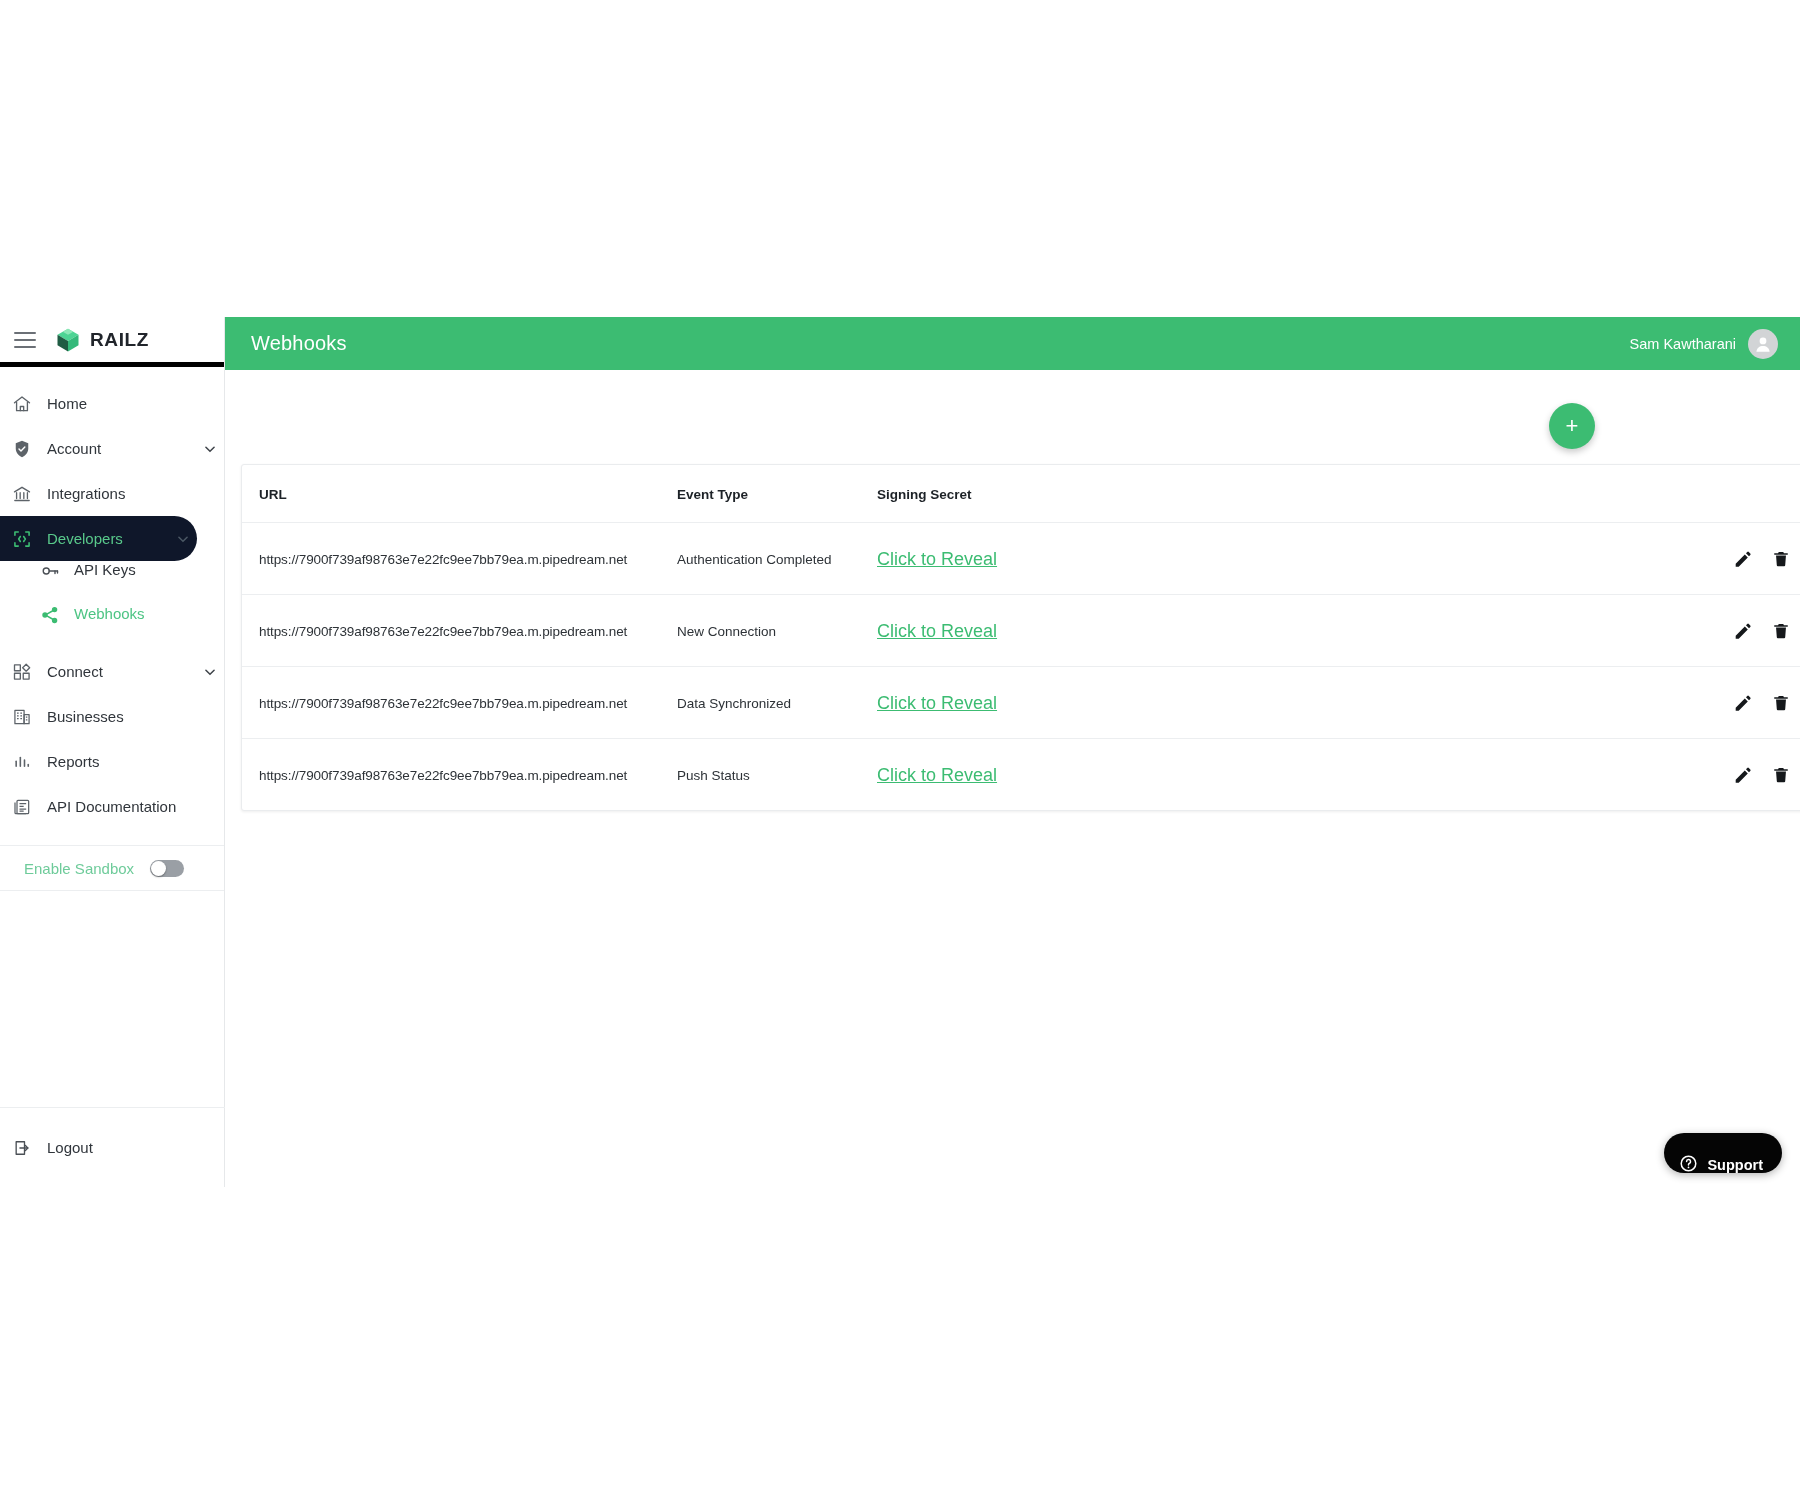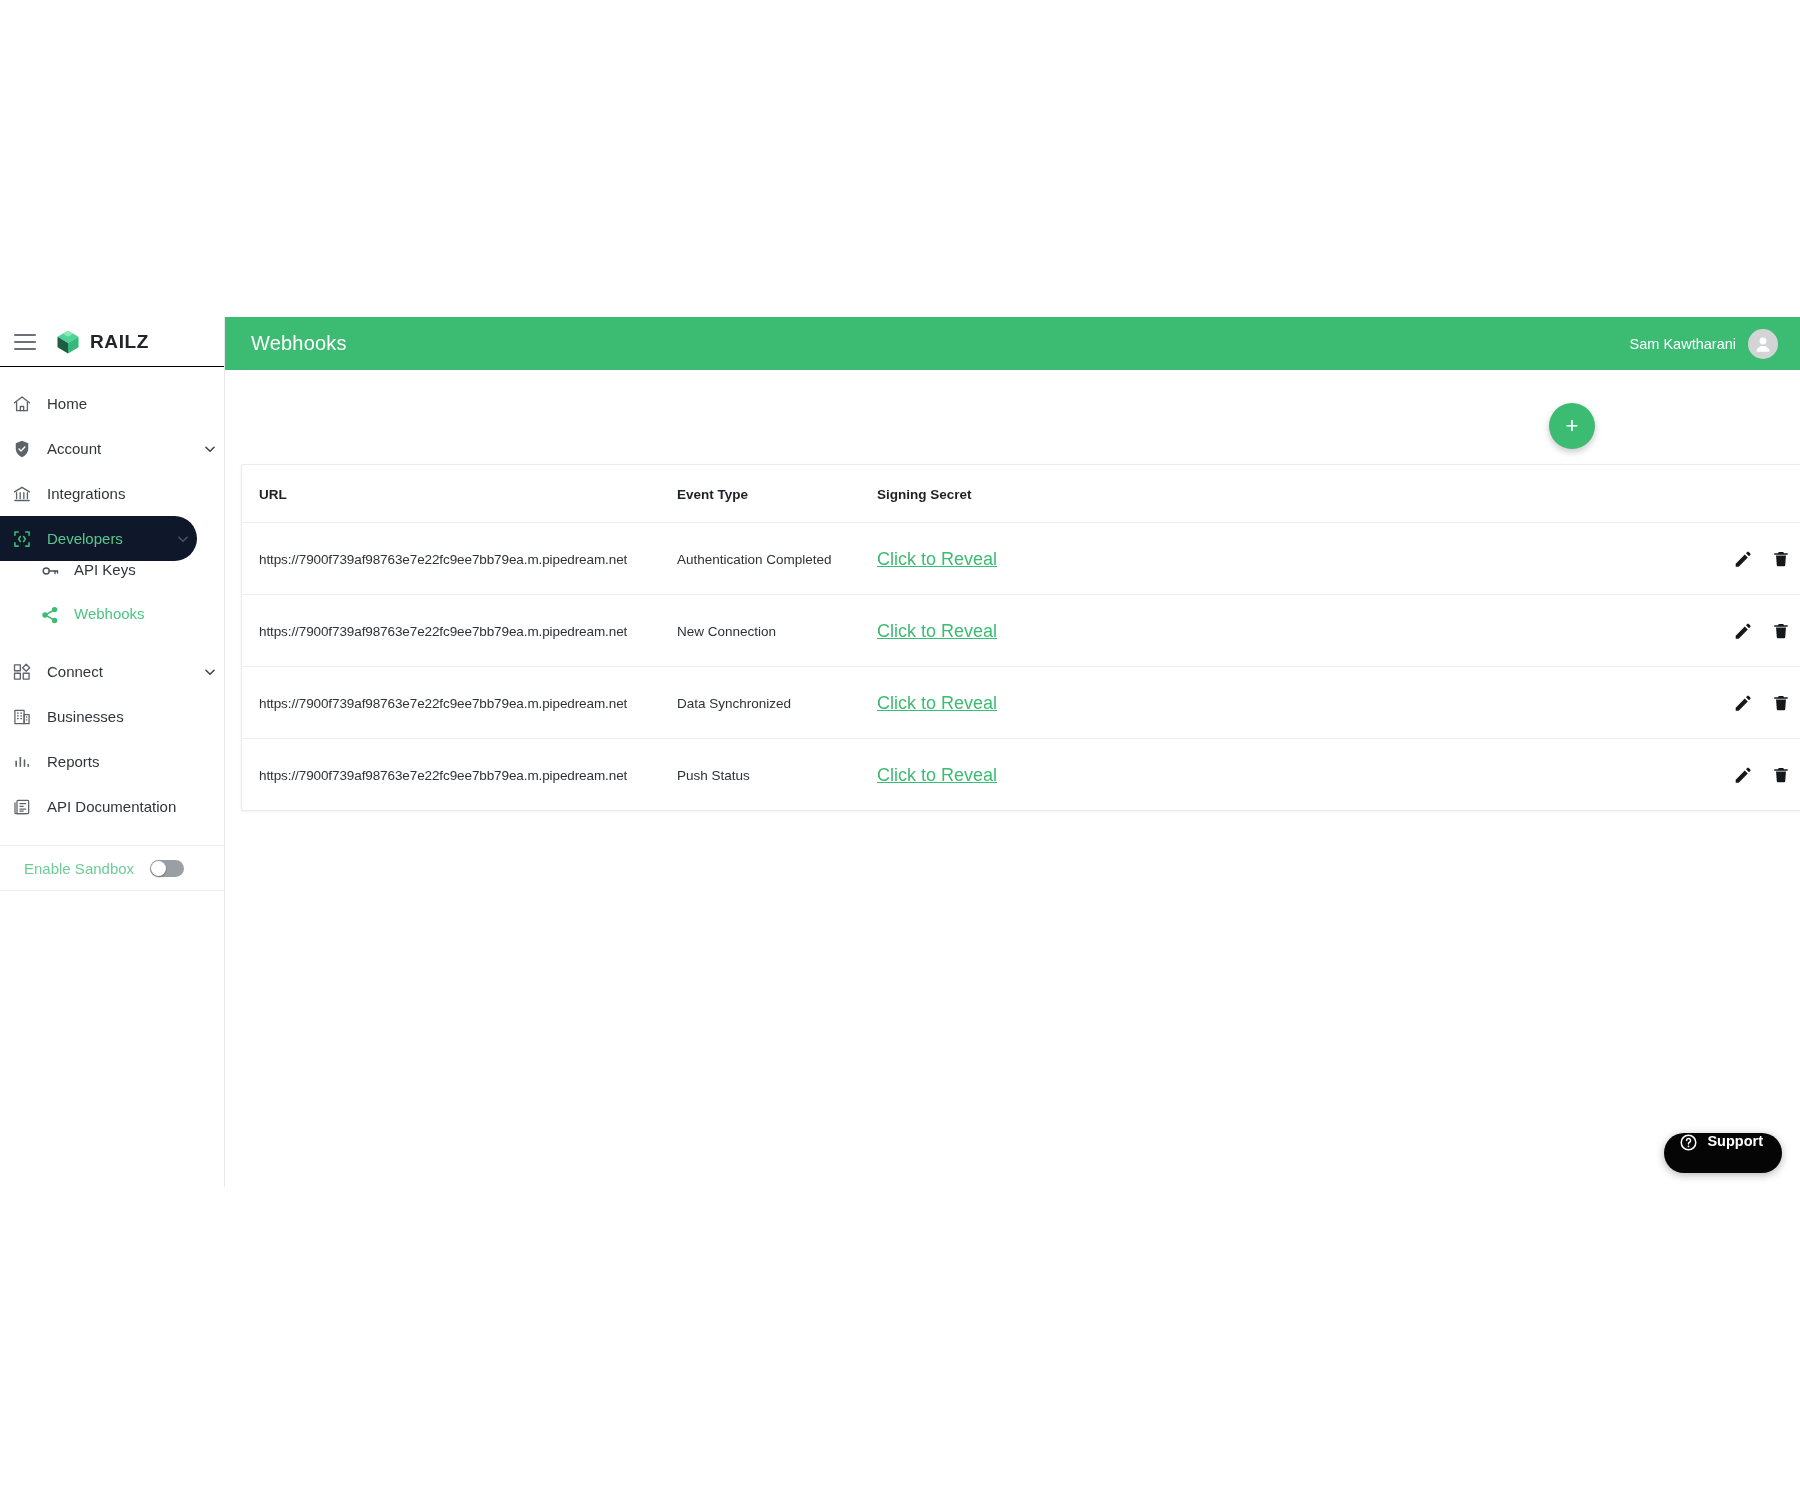--- a/index.html
+++ b/index.html
@@ -20,21 +20,21 @@
   .sidebar {
     position: absolute; left: 0; top: 0;
     width: 225px; height: 870px;
     background: #ffffff;
     border-right: 1px solid #e6e8ea;
   }
   .sb-top {
     height: 50px;
     display: flex; align-items: center;
     padding-left: 14px;
-    border-bottom: 1px solid #000000;
+    border-bottom: 5px solid #000000;
   }
   .hamburger {
     width: 22px; height: 16px;
     display: flex; flex-direction: column; justify-content: space-between;
     cursor: pointer;
     margin-right: 18px;
   }
   .hamburger i { display: block; height: 2px; background: #6b7076; border-radius: 1px; }
   .logo-wrap { display: flex; align-items: center; gap: 8px; }
   .logo-mark { width: 28px; height: 28px; display:block; }
@@ -198,21 +198,21 @@
     width: 26px; height: 26px; color: #15181b; cursor: pointer;
     vertical-align: middle;
   }
   .row-btn + .row-btn { margin-left: 9px; }
 
   
   .support {
     position: absolute; right: 18px; bottom: 14px;
     height: 40px; padding: 0 19px 0 15px;
     border-radius: 20px; background: #050505;
-    display: flex; align-items: flex-start; gap: 9px;
+    display: flex; align-items: flex-end; gap: 9px;
     color: #ffffff; font-size: 14.5px; font-weight: 700;
     cursor: pointer;
     box-shadow: 0 2px 8px rgba(0,0,0,.3);
   }
 </style>
 </head>
 <body>
 
 <div id="app">
 
@@ -373,20 +373,30 @@
       </div>
 
       <div class="sandbox-row">
         <span class="sandbox-lbl">Enable Sandbox</span>
         <span class="toggle">
           <span class="knob"></span>
         </span>
       </div>
     </nav>
 
+    <div class="logout">
+      <span class="ico">
+        <svg width="20" height="20" viewBox="0 0 24 24" fill="none" stroke="currentColor" stroke-width="1.6" stroke-linecap="round" stroke-linejoin="round">
+          <path d="M5 4.5h10v15H5z"></path>
+            <path d="M9.5 12h9.5"></path>
+            <path d="m15.8 8.8 3.2 3.2-3.2 3.2"></path>
+        </svg>
+      </span>
+      <span class="lbl">Logout</span>
+    </div>
   </aside>
 
   <header class="topbar">
     <span class="topbar-title">Webhooks</span>
     <div class="topbar-right">
       <span class="user-name">Sam Kawtharani</span>
       <span class="avatar">
         <svg width="22" height="22" viewBox="0 0 24 24" fill="currentColor">
           <circle cx="12" cy="8.6" r="3.7"></circle>
             <path d="M4.8 20.5c.4-4 3.5-6.2 7.2-6.2s6.8 2.2 7.2 6.2Z"></path>

